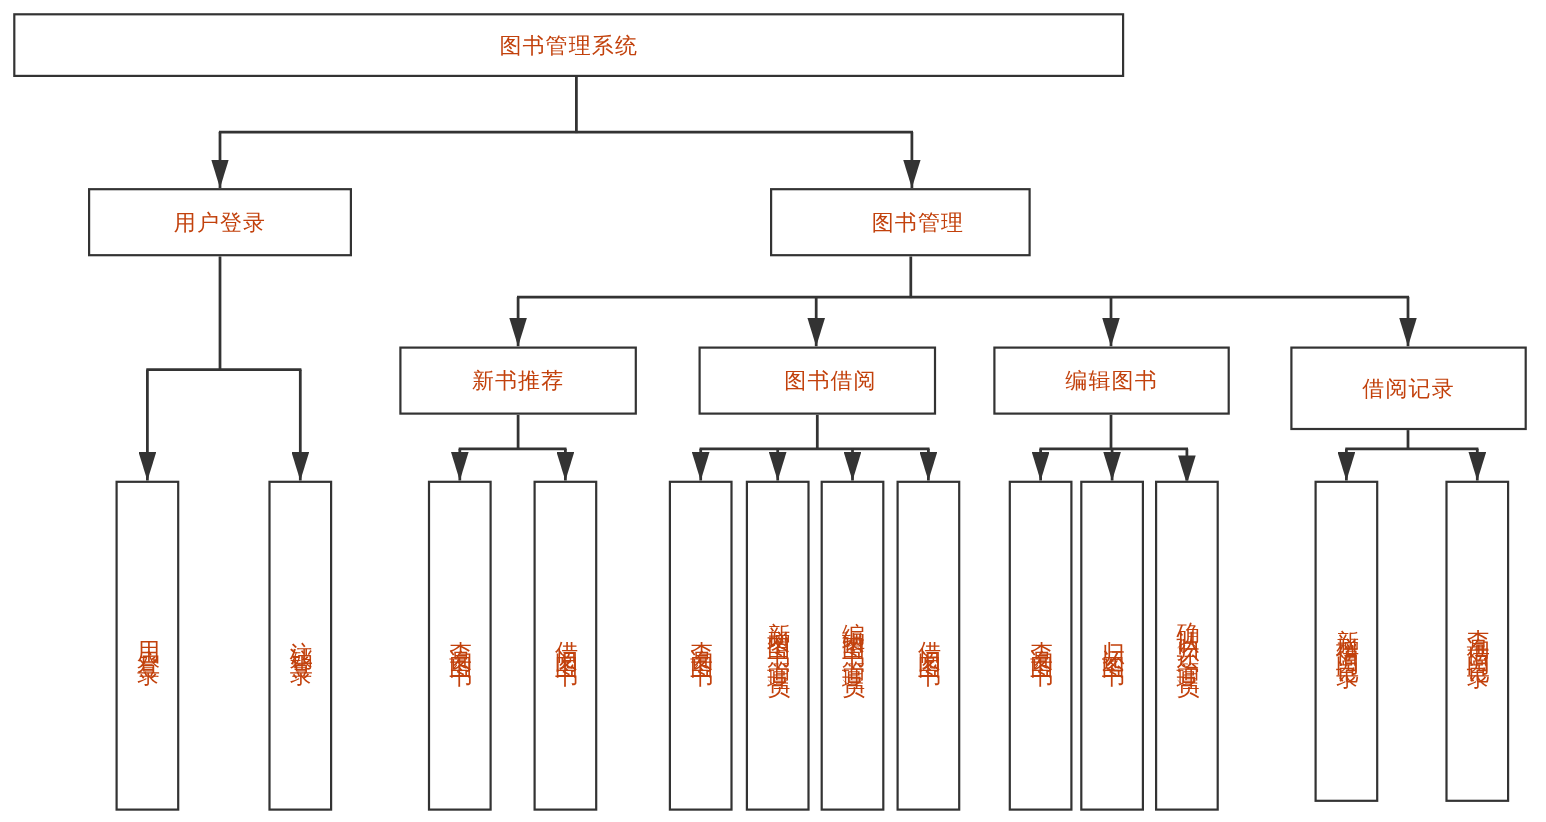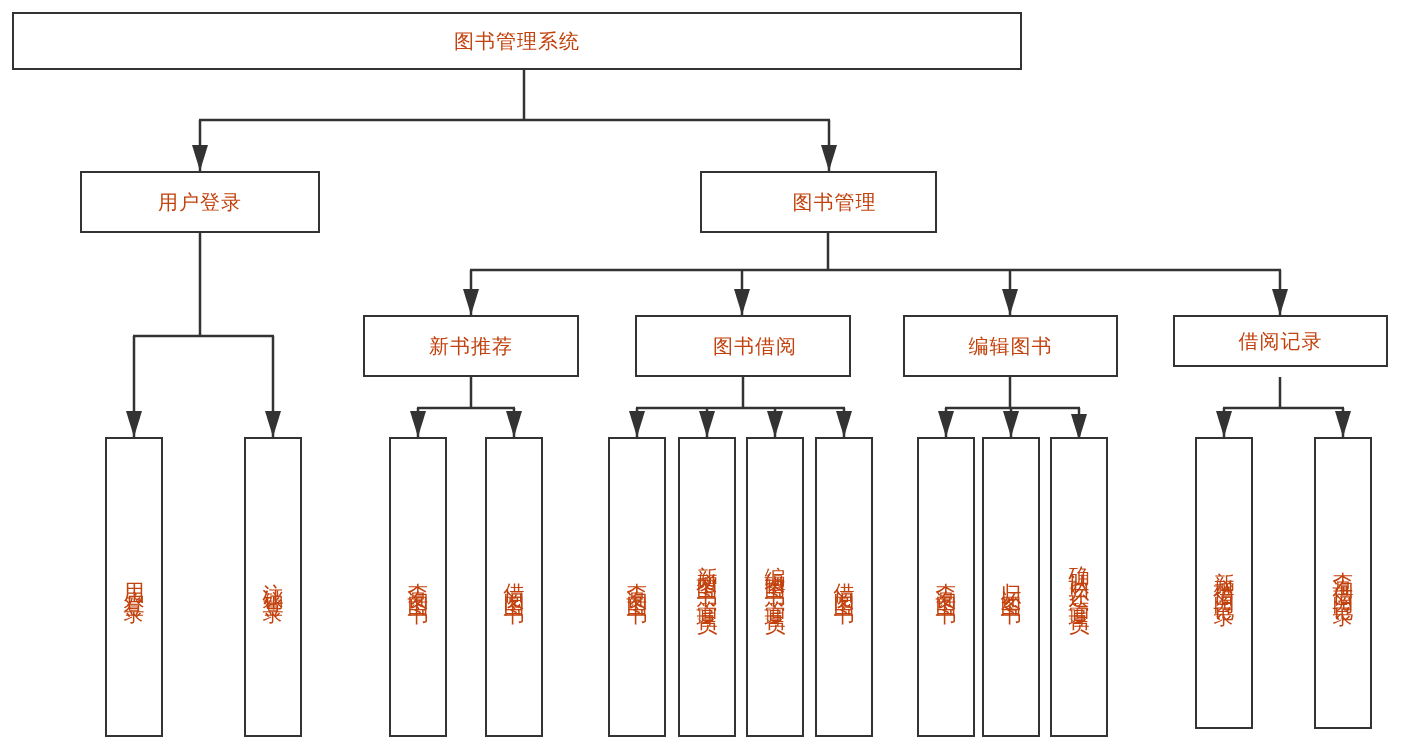--- a/index.html
+++ b/index.html
@@ -47,21 +47,21 @@
   }
   
   #n-root        { left: 12px;   top: 12px;  width: 1010px; height: 58px; }
   
   #n-user-login  { left: 80px;   top: 171px; width: 240px;  height: 62px; }
   #n-book-mgmt   { left: 700px;  top: 171px; width: 237px;  height: 62px; padding-left: 32px; }
   
   #n-new-rec     { left: 363px;  top: 315px; width: 216px;  height: 62px; }
   #n-book-borrow { left: 635px;  top: 315px; width: 216px;  height: 62px; padding-left: 24px; }
   #n-current     { left: 903px;  top: 315px; width: 215px;  height: 62px; }
-  #n-records     { left: 1173px; top: 315px; width: 215px;  height: 52px; }
+  #n-records     { left: 1173px; top: 315px; width: 215px;  height: 76px; }
   
   .leaf          { top: 437px;   width: 58px; height: 300px; }
   #l-login       { left: 105px; }
   #l-logout      { left: 244px; }
   #l-rec-query   { left: 389px; }
   #l-rec-borrow  { left: 485px; }
   #l-bb-query    { left: 608px; }
   #l-bb-add      { left: 678px; }
   #l-bb-edit     { left: 746px; }
   #l-bb-borrow   { left: 815px; }

